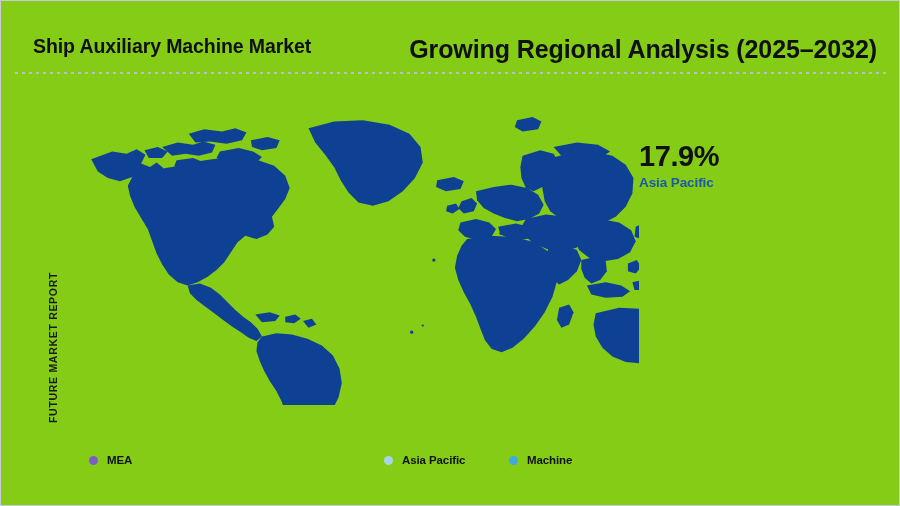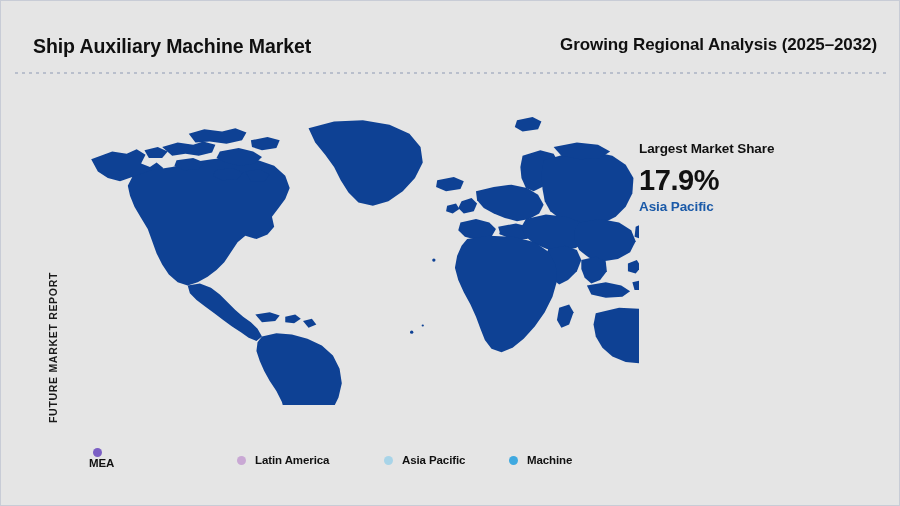--- a/index.html
+++ b/index.html
@@ -36,21 +36,21 @@
     font-size: 19.5px;
     font-weight: bold;
     color: #101010;
     letter-spacing: -0.1px;
     white-space: nowrap;
   }
   .header-title-right {
     position: absolute;
     right: 24px;
     top: 34px;
-    font-size: 17px;
+    font-size: 25px;
     font-weight: bold;
     color: #101010;
     letter-spacing: -0.1px;
     white-space: nowrap;
   }
   .header-divider {
     position: absolute;
     left: 14px;
     right: 14px;
     top: 71px;
@@ -155,21 +155,21 @@
   .legend-label {
     font-size: 11.5px;
     font-weight: bold;
     color: #111111;
     letter-spacing: -0.1px;
   }
 </style>
 </head>
 <body>
 
-<div class="card" style="background: #e5e5e5; border-color: rgb(200, 204, 214);">
+<div class="card" style="background: #84cc16; border-color: rgb(200, 204, 214);">
 
   <div class="header">
     <div class="header-title-left">Ship Auxiliary Machine Market</div>
     <div class="header-title-right">Growing Regional Analysis (2025–2032)</div>
     <div class="header-divider"></div>
   </div>
 
   <div class="brand-rail">
     <span>FUTURE MARKET REPORT</span>
   </div>
@@ -271,39 +271,34 @@
         <circle cx="620" cy="418" r="2"></circle>
         <circle cx="640" cy="300" r="3"></circle>
         <circle cx="760" cy="252" r="2"></circle>
       </g>
     </svg>
   </div>
 
   <div class="stats">
 
     <div class="stat-block">
-      <div class="stat-label">Largest Market Share</div>
       <div class="stat-value">17.9%</div>
       <div class="stat-region" style="color: rgb(27, 90, 168);">Asia Pacific</div>
     </div>
 
 
   </div>
 
   <div class="legend">
 
-    <div class="legend-item" style="left: 0px; flex-direction: column;">
+    <div class="legend-item" style="left: 0px;">
       <span class="legend-dot" style="background: rgb(123, 95, 196);"></span>
       <span class="legend-label">MEA</span>
     </div>
 
-    <div class="legend-item" style="left: 148px;">
-      <span class="legend-dot" style="background: rgb(201, 168, 212);"></span>
-      <span class="legend-label">Latin America</span>
-    </div>
 
     <div class="legend-item" style="left: 295px;">
       <span class="legend-dot" style="background: rgb(168, 212, 232);"></span>
       <span class="legend-label">Asia Pacific</span>
     </div>
 
     <div class="legend-item" style="left: 420px;">
       <span class="legend-dot" style="background: rgb(63, 169, 224);"></span>
       <span class="legend-label">Machine</span>
     </div>

